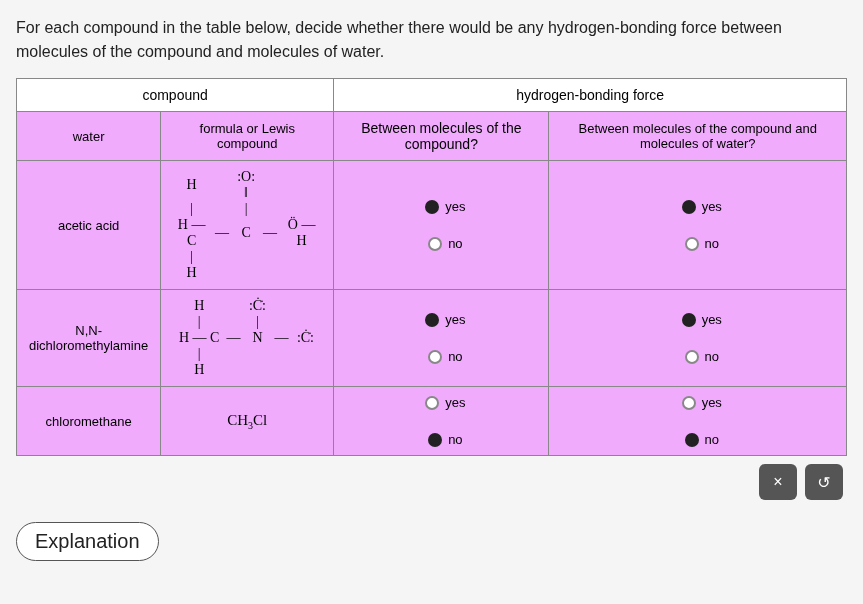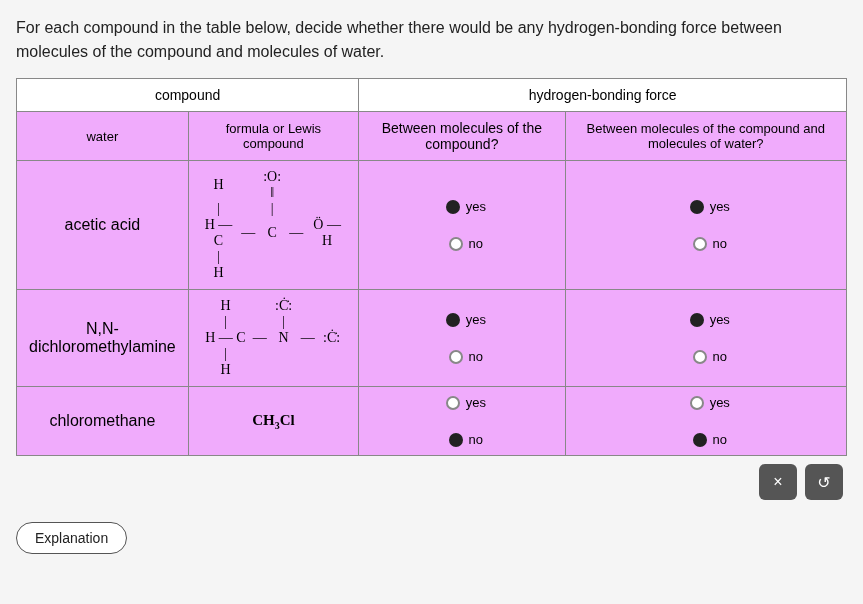--- a/index.html
+++ b/index.html
@@ -36,21 +36,21 @@
     .header-hbond {
       text-align: center;
       font-weight: normal;
       background: white;
     }
     .sub-header {
       font-weight: normal;
       font-size: 13px;
     }
     .compound-name {
-      font-size: 16px;
+      font-size: 13px;
       text-align: center;
     }
     .formula-cell {
       font-size: 13px;
       text-align: center;
       padding: 10px 16px;
     }
     .radio-group {
       display: flex;
       flex-direction: column;
@@ -86,21 +86,21 @@
       display: flex;
       align-items: center;
       gap: 10px;
       margin-top: 16px;
     }
     .btn-explanation {
       background: white;
       border: 1.5px solid #555;
       border-radius: 20px;
       padding: 7px 18px;
-      font-size: 14px;
+      font-size: 20px;
       cursor: pointer;
       color: #222;
     }
     .btn-recheck {
       background: #444;
       border: none;
       border-radius: 20px;
       padding: 7px 18px;
       font-size: 14px;
       cursor: pointer;
@@ -310,21 +310,21 @@
             <span class="radio-dot-empty"></span>
             <span>no</span>
           </div>
         </div>
       </td>
     </tr>
 
     <tr>
       <td class="compound-name">chloromethane</td>
       <td class="formula-cell">
-        <span style="font-family:'Times New Roman',serif; font-size:15px;font-weight:bold;">CH<sub>3</sub>Cl</span>
+        <span style="font-family:'Times New Roman',serif; font-size:15px;">CH<sub>3</sub>Cl</span>
       </td>
       <td>
         <div class="radio-group">
           <div class="radio-item">
             <span class="radio-dot-empty"></span>
             <span>yes</span>
           </div>
           <div class="radio-item">
             <span class="radio-dot-filled"></span>
             <span>no</span>

